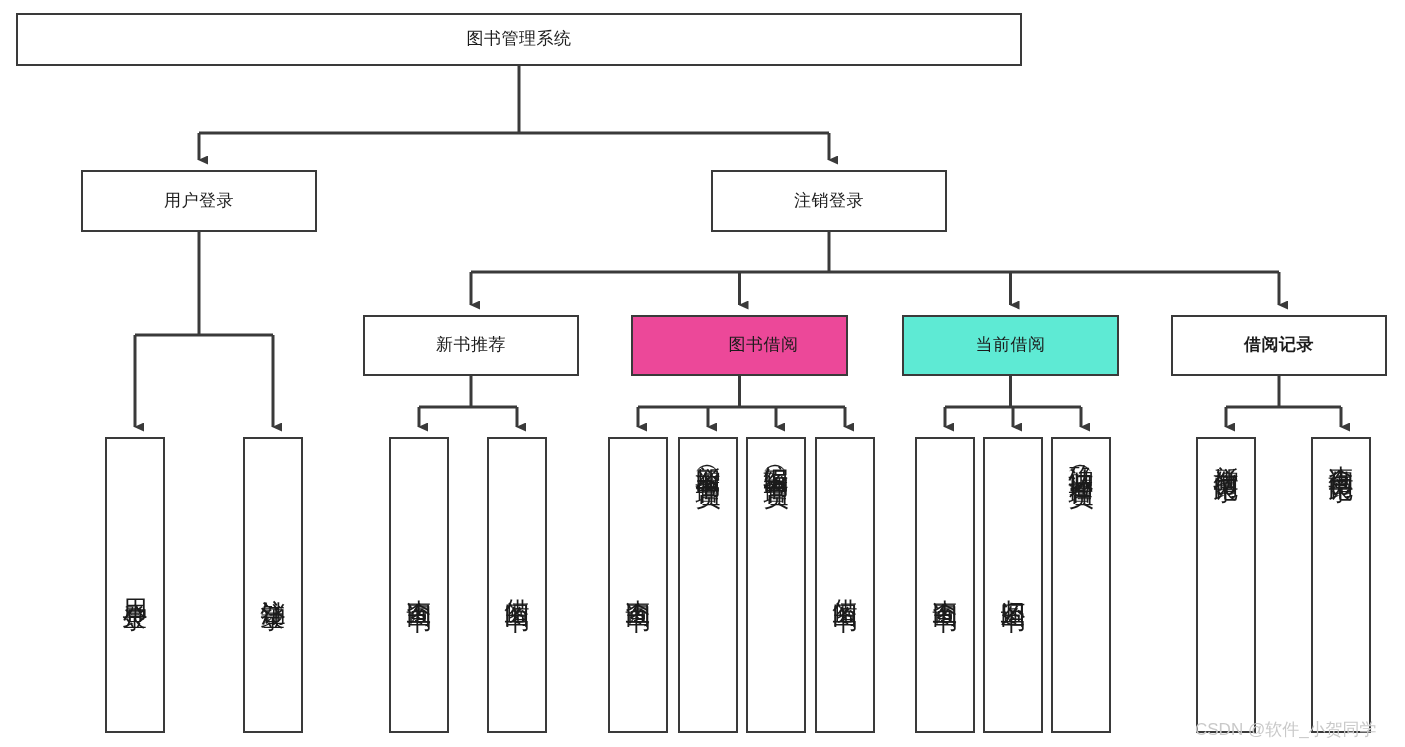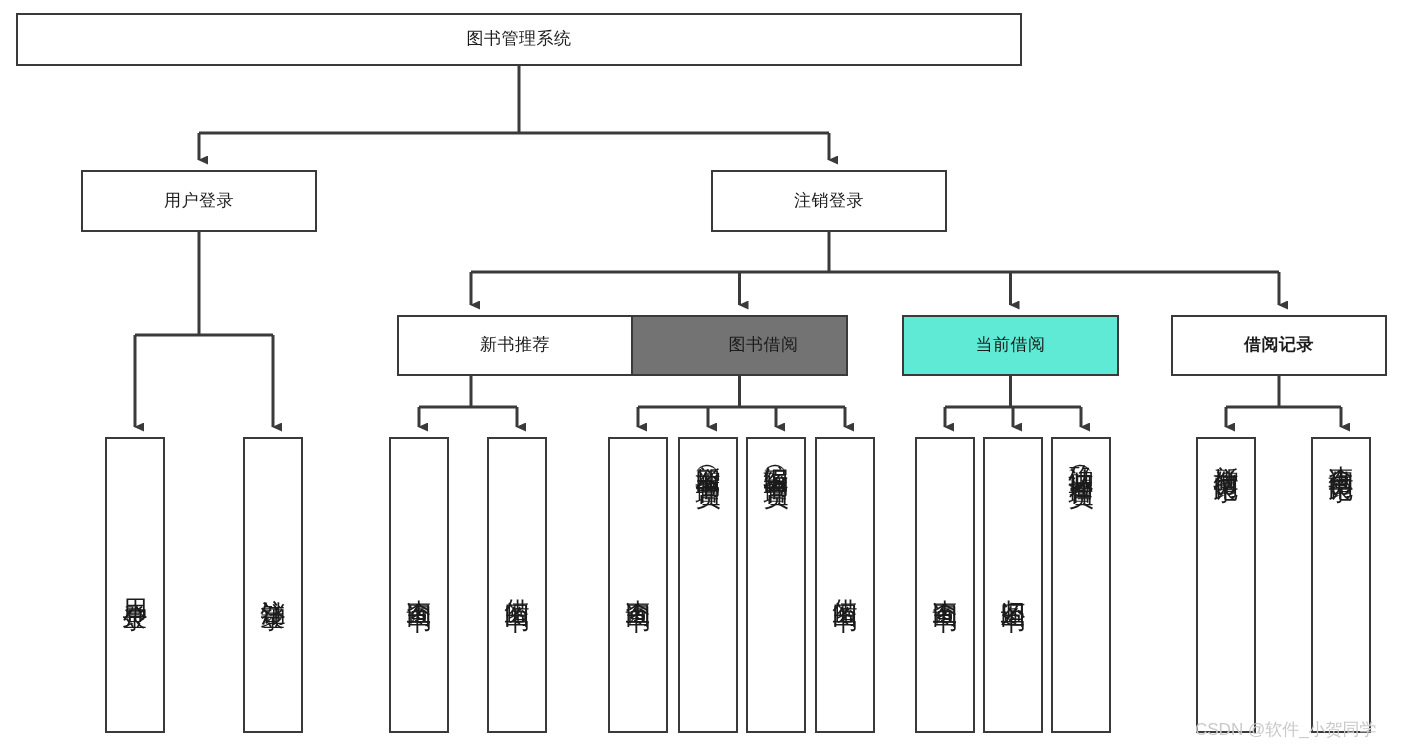--- a/index.html
+++ b/index.html
@@ -123,24 +123,24 @@
   <div id="nodes-layer">
       <div class="node-box node-horizontal" style="left: 16px; top: 13px; width: 1006px; height: 53px; border-color: rgb(58, 58, 58); background: rgb(255, 255, 255);">
         <span class="node-label" style="color: rgb(27, 27, 27);">图书管理系统</span>
       </div>
       <div class="node-box node-horizontal" style="left: 81px; top: 170px; width: 236px; height: 62px; border-color: rgb(58, 58, 58); background: rgb(255, 255, 255);">
         <span class="node-label" style="color: rgb(27, 27, 27);">用户登录</span>
       </div>
       <div class="node-box node-horizontal" style="left: 711px; top: 170px; width: 236px; height: 62px; border-color: rgb(58, 58, 58); background: rgb(255, 255, 255);">
         <span class="node-label" style="color: rgb(27, 27, 27);">注销登录</span>
       </div>
-      <div class="node-box node-horizontal" style="left: 363px; top: 315px; width: 236px; height: 61px; border-color: rgb(58, 58, 58); background: rgb(255, 255, 255); margin-left: 34px;">
+      <div class="node-box node-horizontal" style="left: 363px; top: 315px; width: 216px; height: 61px; border-color: rgb(58, 58, 58); background: rgb(255, 255, 255);">
         <span class="node-label" style="color: rgb(27, 27, 27);">新书推荐</span>
       </div>
-      <div class="node-box node-horizontal" style="left: 631px; top: 315px; width: 217px; height: 61px; border-color: rgb(58, 58, 58); background: #737373; padding-left: 48px;">
+      <div class="node-box node-horizontal" style="left: 631px; top: 315px; width: 217px; height: 61px; border-color: rgb(58, 58, 58); background: #ec4899; padding-left: 48px;">
         <span class="node-label" style="color: rgb(27, 27, 27);">图书借阅</span>
       </div>
       <div class="node-box node-horizontal" style="left: 902px; top: 315px; width: 217px; height: 61px; border-color: rgb(58, 58, 58); background: #5eead4;">
         <span class="node-label" style="color: rgb(27, 27, 27);">当前借阅</span>
       </div>
       <div class="node-box node-horizontal" style="left: 1171px; top: 315px; width: 216px; height: 61px; border-color: rgb(58, 58, 58); background: rgb(255, 255, 255);">
         <span class="node-label" style="color: rgb(27, 27, 27); font-weight: bold;">借阅记录</span>
       </div>
       <div class="node-box node-vertical centered" style="left: 105px; top: 437px; width: 60px; height: 296px; border-color: rgb(58, 58, 58); background: rgb(255, 255, 255);">
         <span class="node-label" style="color: rgb(27, 27, 27);">用户登录</span>

